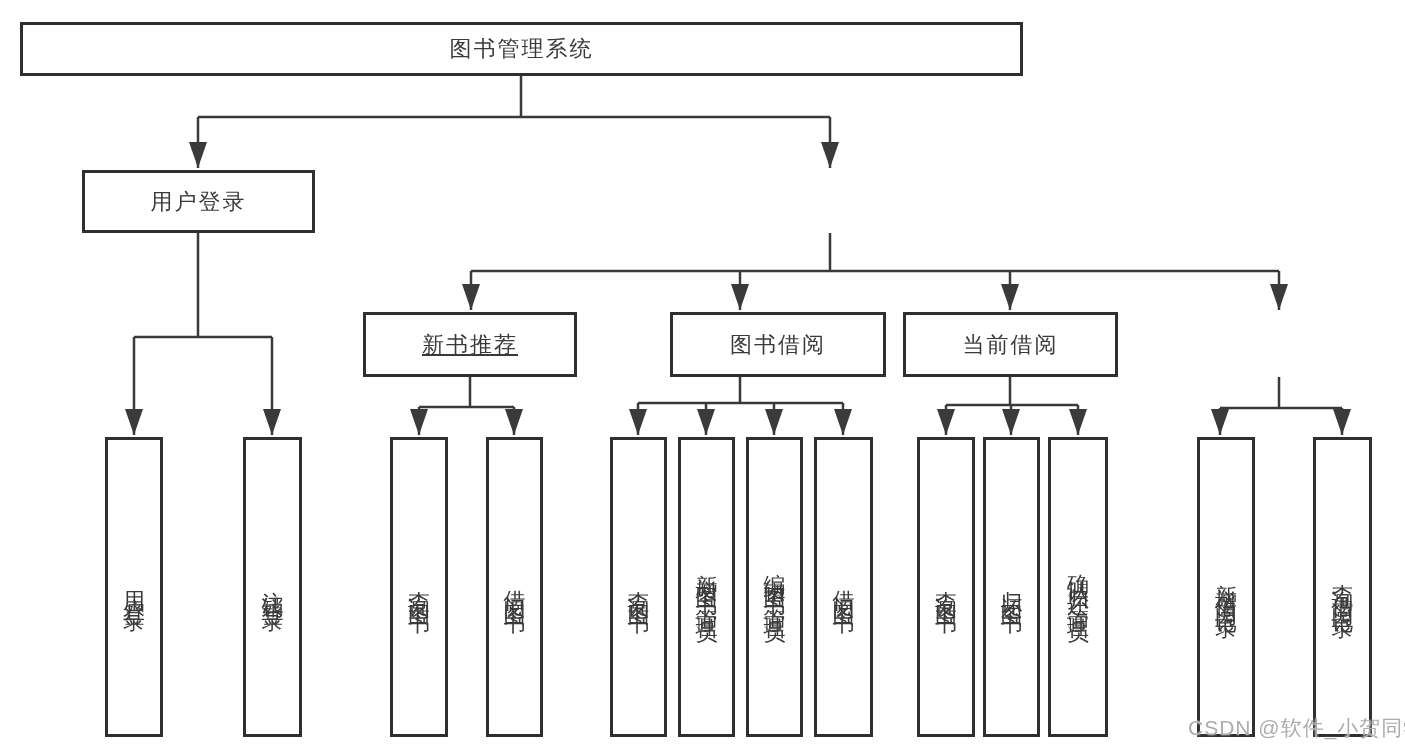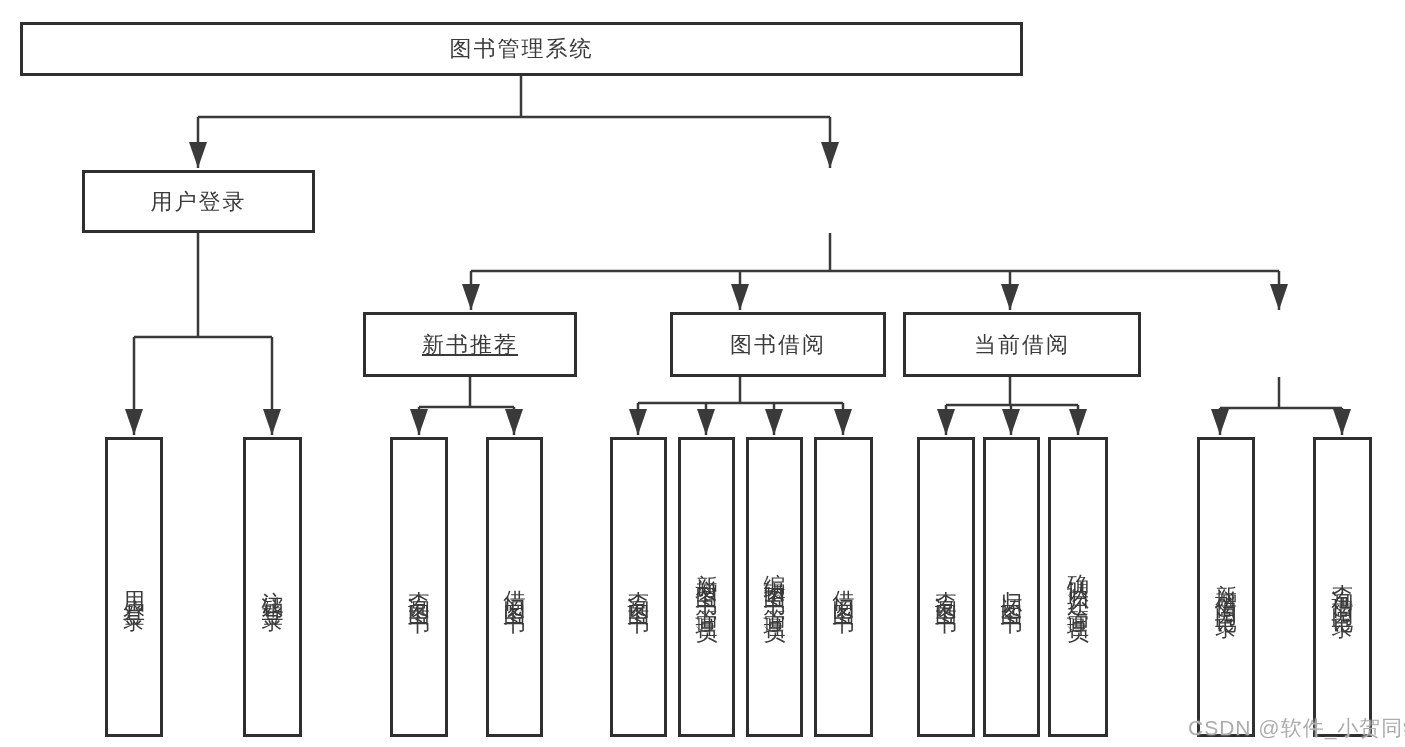--- a/index.html
+++ b/index.html
@@ -98,21 +98,21 @@
       <line x1="1342" y1="408" x2="1342" y2="435" marker-end="url(#arrow)"></line>
     </g>
   </svg>
 
   <div class="box" style="left:20px; top:22px; width:1003px; height:54px;">图书管理系统</div>
 
   <div class="box" style="left:82px; top:170px; width:233px; height:63px;">用户登录</div>
 
   <div class="box" style="left:363px; top:312px; width:214px; height:65px;text-decoration:underline;">新书推荐</div>
   <div class="box" style="left:632px; top:312px; width:216px; height:65px;margin-left:38px;">图书借阅</div>
-  <div class="box" style="left:903px; top:312px; width:238px; height:65px;font-family:Liberation Mono, monospace;">当前借阅</div>
+  <div class="box" style="left:903px; top:312px; width:215px; height:65px;font-family:Liberation Mono, monospace;">当前借阅</div>
 
   <div class="box v" style="left:105px; top:437px; width:58px; height:300px;">用户登录</div>
   <div class="box v" style="left:243px; top:437px; width:59px; height:300px;">注销登录</div>
 
   <div class="box v" style="left:390px; top:437px; width:58px; height:300px;">查询图书</div>
   <div class="box v" style="left:486px; top:437px; width:57px; height:300px;">借阅图书</div>
 
   <div class="box v" style="left:610px; top:437px; width:57px; height:300px;">查询图书</div>
   <div class="box v" style="left:678px; top:437px; width:57px; height:300px;">新增图书（管理员）</div>
   <div class="box v" style="left:746px; top:437px; width:57px; height:300px;">编辑图书（管理员）</div>

